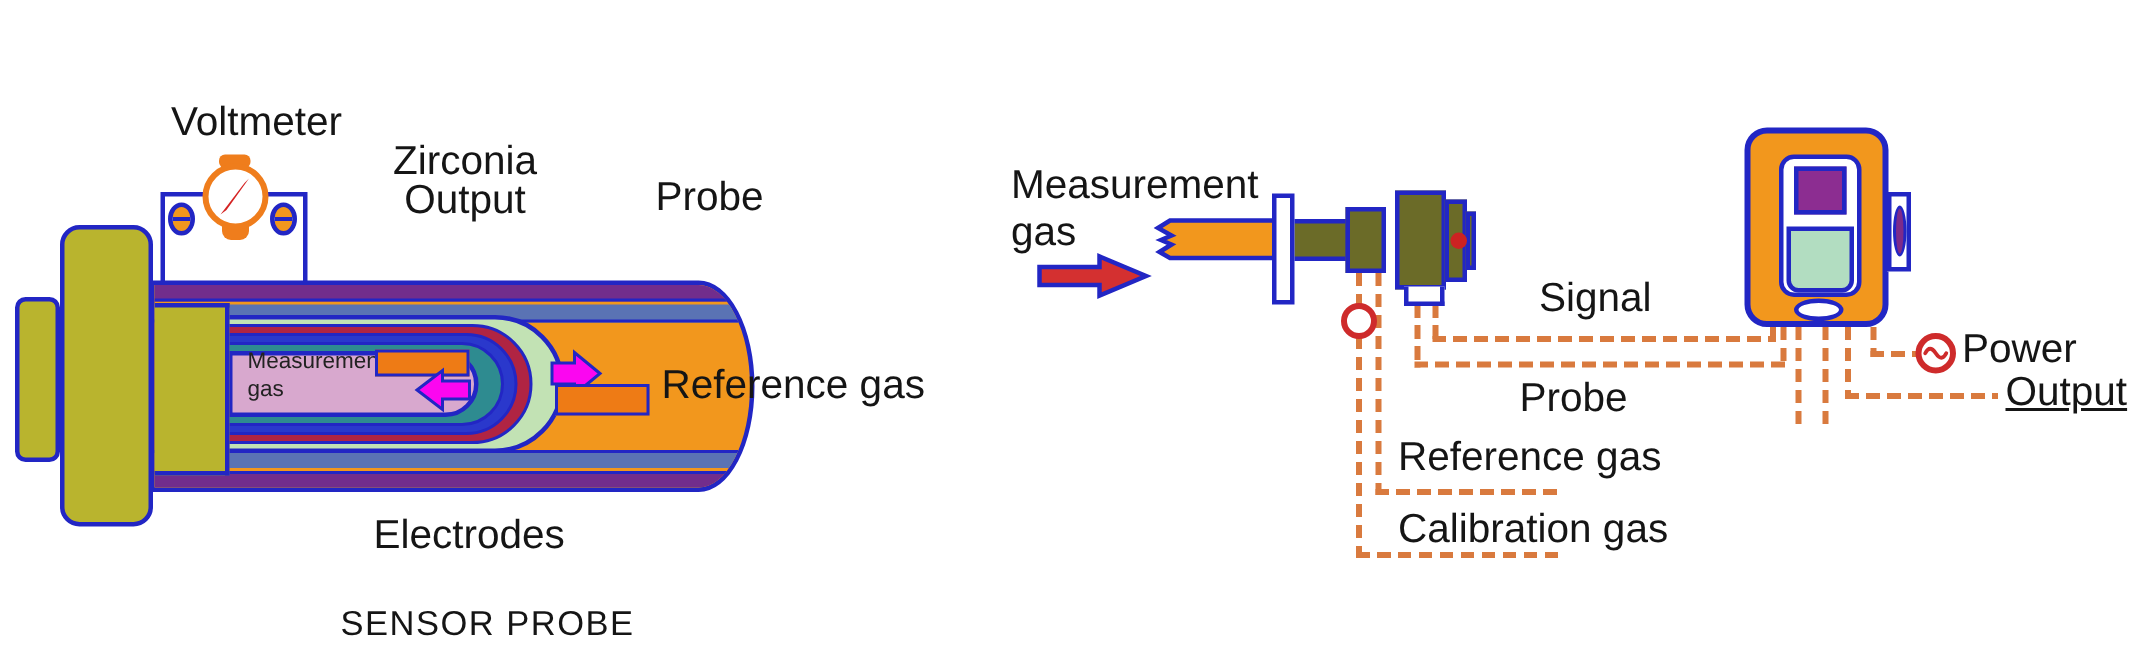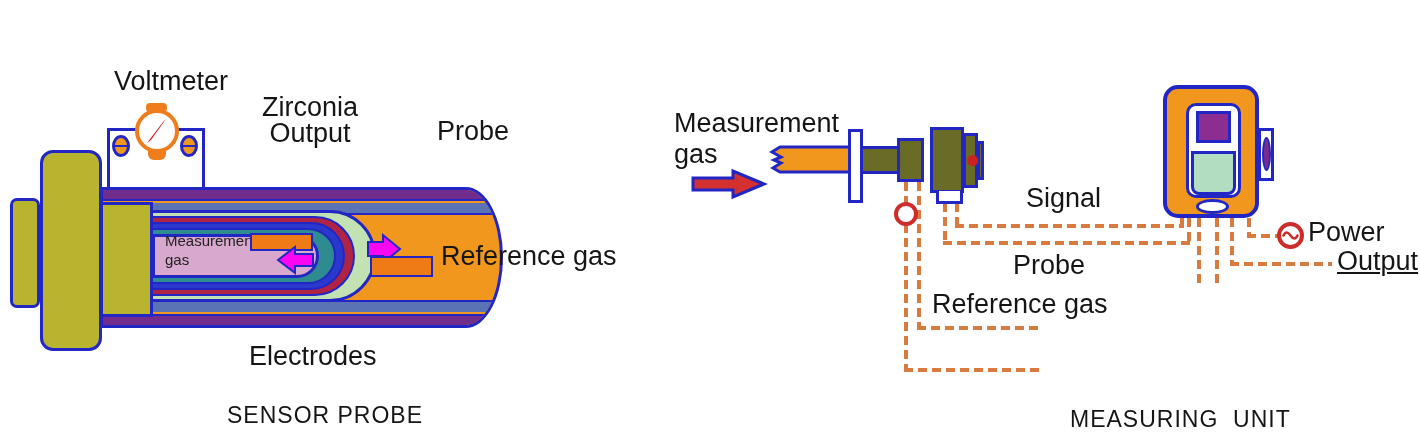--- a/index.html
+++ b/index.html
@@ -147,17 +147,17 @@
   <div class="abs" style="left:1258px;top:128px;width:16px;height:53px;background:#fff;border:3px solid var(--blue);"></div>
   <div class="abs" style="left:1262px;top:137px;width:9px;height:34px;background:#7d2b8a;border:2px solid var(--blue);border-radius:50%;"></div>
 
   <div class="abs lbl" style="left:674px;top:108px;line-height:31px;">
     <div>Measurement</div>
     <div>gas</div>
   </div>
   <div class="abs lbl" style="left:1026px;top:185px;">Signal</div>
   <div class="abs lbl" style="left:1013px;top:252px;">Probe</div>
   <div class="abs lbl" style="left:932px;top:291px;">Reference gas</div>
+  <div class="abs lbl" style="left:932px;top:339px;">Calibration gas</div>
   <div class="abs lbl" style="left:1308px;top:219px;">Power</div>
   <div class="abs lbl" style="left:1337px;top:248px;text-decoration:underline;">Output</div>
-  <div class="abs title" style="left:1070px;top:406px;">MEASURING  UNIT</div>
 
 </div>
 
 </body></html>

